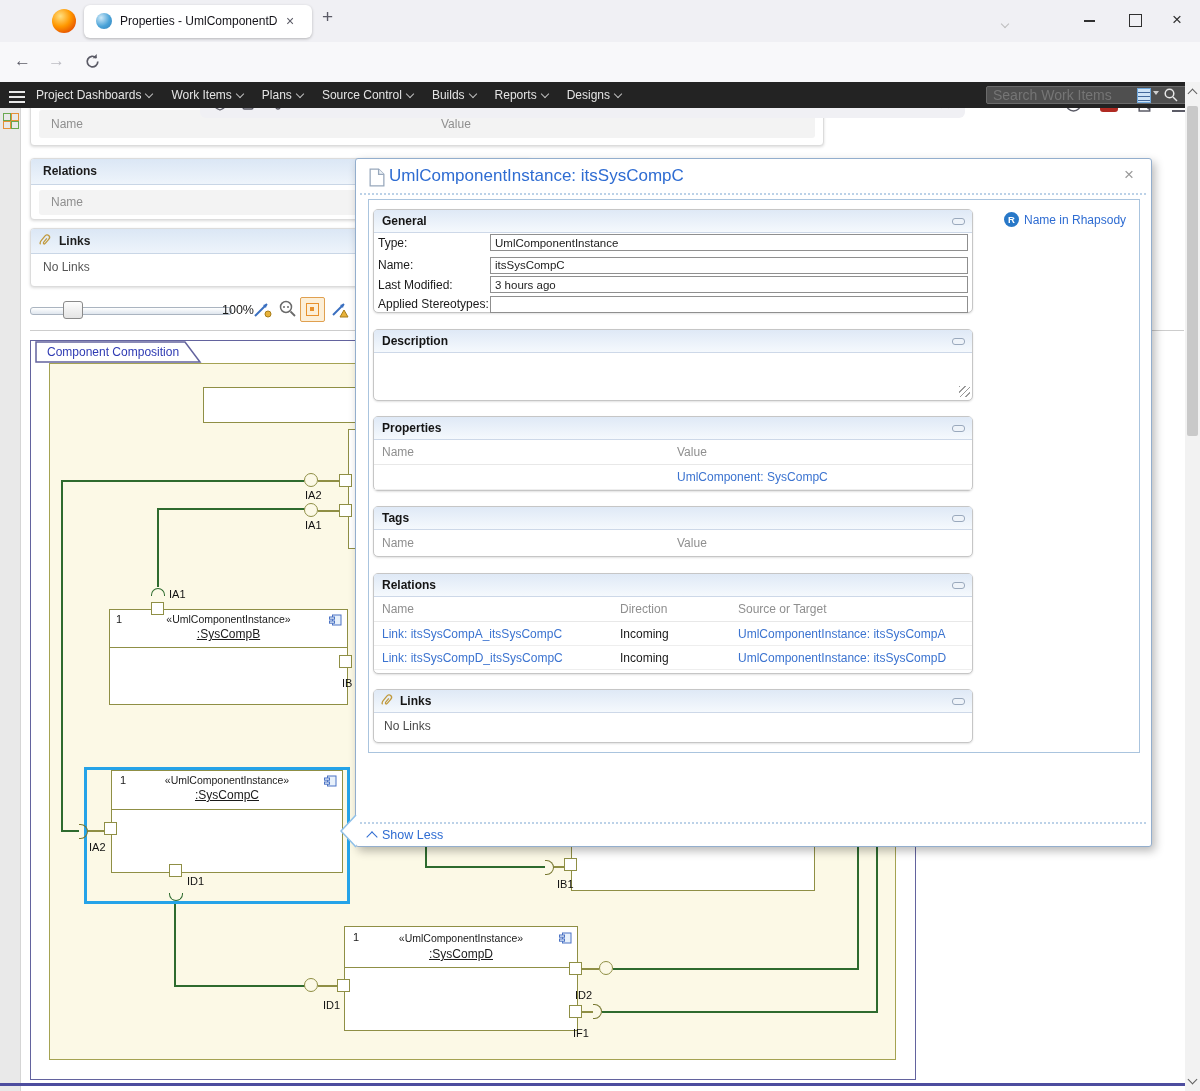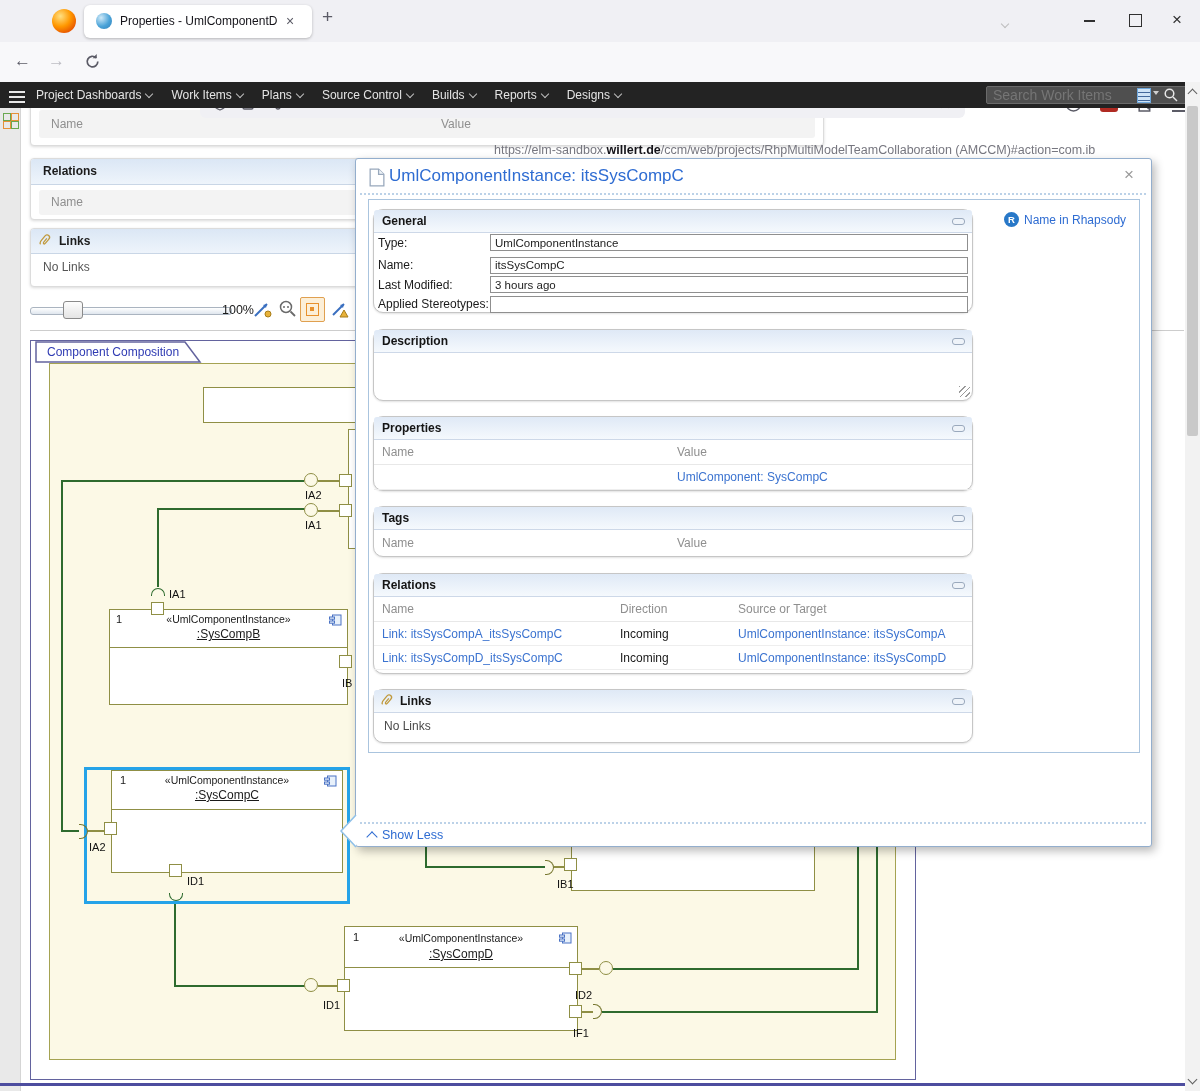--- a/index.html
+++ b/index.html
@@ -23,21 +23,21 @@
   
   .panelbox{background:#fff;border:1px solid #dcdcdc;border-radius:4px;box-shadow:0 1px 3px rgba(0,0,0,.15);}
   .grayrow{background:#f3f3f3;border-radius:3px;color:#8f8f8f;}
   .sechead{background:linear-gradient(#dbe7f5,#eef4fb);border-bottom:1px solid #c9d6e6;font-weight:bold;color:#1c1c1c;border-radius:3px 3px 0 0;}
   
   .dialog{left:355px;top:158px;width:795px;height:687px;background:#fff;border:1px solid #93aecd;border-radius:3px;
     box-shadow:3px 4px 10px rgba(0,0,0,.28);z-index:20;}
   .dlg-title{color:#2e6cd2;font-size:17px;}
   .dotline{border-top:2px dotted #bcd2e8;height:0;}
   .inner{border:1px solid #aac4de;}
-  .sec{position:absolute;left:17px;width:598px;background:#fff;border:1px solid #c6c6c6;border-radius:10px;box-shadow:0 1px 2px rgba(0,0,0,.12);}
+  .sec{position:absolute;left:17px;width:598px;background:#fff;border:1px solid #c6c6c6;border-radius:5px;box-shadow:0 1px 2px rgba(0,0,0,.12);}
   .sec-h{position:relative;height:22px;line-height:22px;padding-left:8px;background:linear-gradient(#dfe9f6,#f5f9fd);
     border-bottom:1px solid #cdd8e8;font-weight:bold;color:#151515;border-radius:3px 3px 0 0;font-size:12px;}
   .pill{position:absolute;right:7px;top:8px;width:11px;height:5px;border:1px solid #9aa9bd;border-radius:3px;background:#eef3f9;}
   .colrow{display:flex;color:#8f8f8f;border-bottom:1px solid #e8e8e8;align-items:center;}
   .drow{display:flex;align-items:center;border-bottom:1px solid #eee;}
   .blue{color:#3b73d0;}
   .inp{height:15px;border:1px solid #8f8f8f;background:#fff;font-family:inherit;font-size:11.5px;padding:0 4px;color:#222;}
   .frow{display:flex;align-items:center;height:19.5px;padding:0 4px;}
   .flabel{width:112px;color:#1a1a1a;font-size:12px;flex:none;}
   
@@ -96,21 +96,20 @@
       <svg class="abs" style="left:40px;top:6px;" width="16" height="16" viewBox="0 0 16 16">
           <rect x="3" y="7" width="10" height="7" rx="1.5" fill="none" stroke="#5b5b66" stroke-width="1.4"></rect>
           <path d="M5 7V5a3 3 0 0 1 6 0v2" fill="none" stroke="#5b5b66" stroke-width="1.4"></path>
         </svg>
       <svg class="abs" style="left:66px;top:8px;" width="17" height="13" viewBox="0 0 17 13">
           <circle cx="4" cy="3" r="2" fill="none" stroke="#5b5b66" stroke-width="1.3"></circle>
           <line x1="7" y1="3" x2="16" y2="3" stroke="#5b5b66" stroke-width="1.3"></line>
           <line x1="1" y1="10" x2="8" y2="10" stroke="#5b5b66" stroke-width="1.3"></line>
           <circle cx="12" cy="10" r="2" fill="none" stroke="#5b5b66" stroke-width="1.3"></circle>
         </svg>
-      <div class="abs urltext"><span>https://elm-sandbox.</span><b>willert.de</b><span>/ccm/web/projects/RhpMultiModelTeamCollaboration (AMCCM)#action=com.ib</span></div>
       <div class="abs" style="left:738px;top:4px;font-size:16px;color:#5b5b66;">☆</div>
     </div>
     <svg class="abs" style="left:1064px;top:52px;" width="19" height="19" viewBox="0 0 18 18">
         <path d="M2 3h14v6a7 7 0 0 1-14 0z" fill="none" stroke="#5b5b66" stroke-width="1.4"></path>
         <path d="M5.5 7l3.5 3.5L12.5 7" fill="none" stroke="#5b5b66" stroke-width="1.4"></path>
       </svg>
     <div class="abs" style="left:1100px;top:52px;width:18px;height:18px;background:#b02a22;border-radius:3px;color:#fff;font-size:7.5px;font-weight:bold;text-align:center;line-height:18px;">uO</div>
     <svg class="abs" style="left:1136px;top:52px;" width="19" height="19" viewBox="0 0 18 18">
         <path d="M3 7h3a2 2 0 1 1 4 0h3v3a2 2 0 1 0 0 4v2H3z" fill="none" stroke="#5b5b66" stroke-width="1.4"></path>
       </svg>

